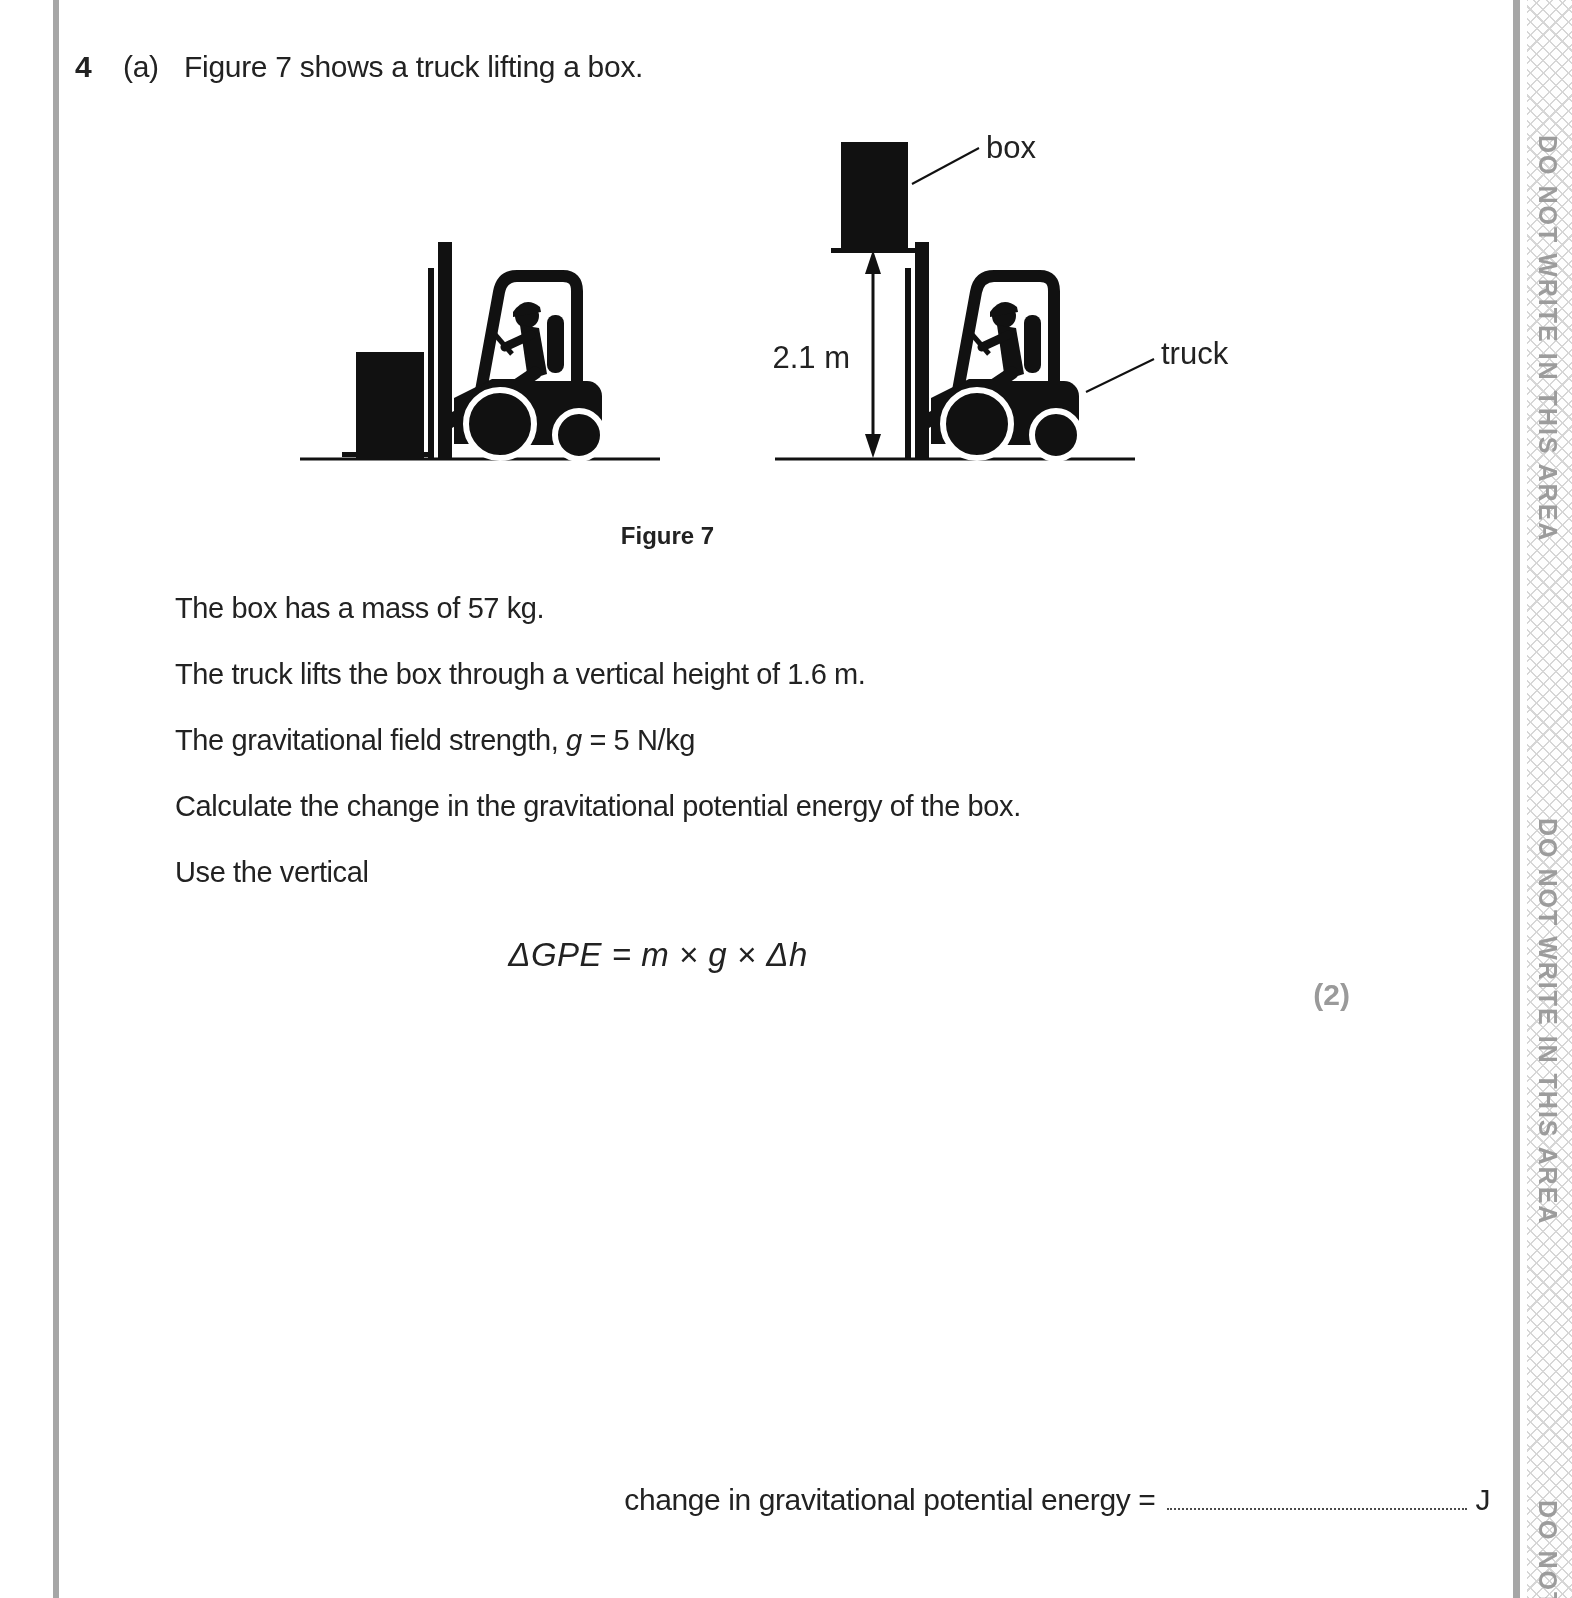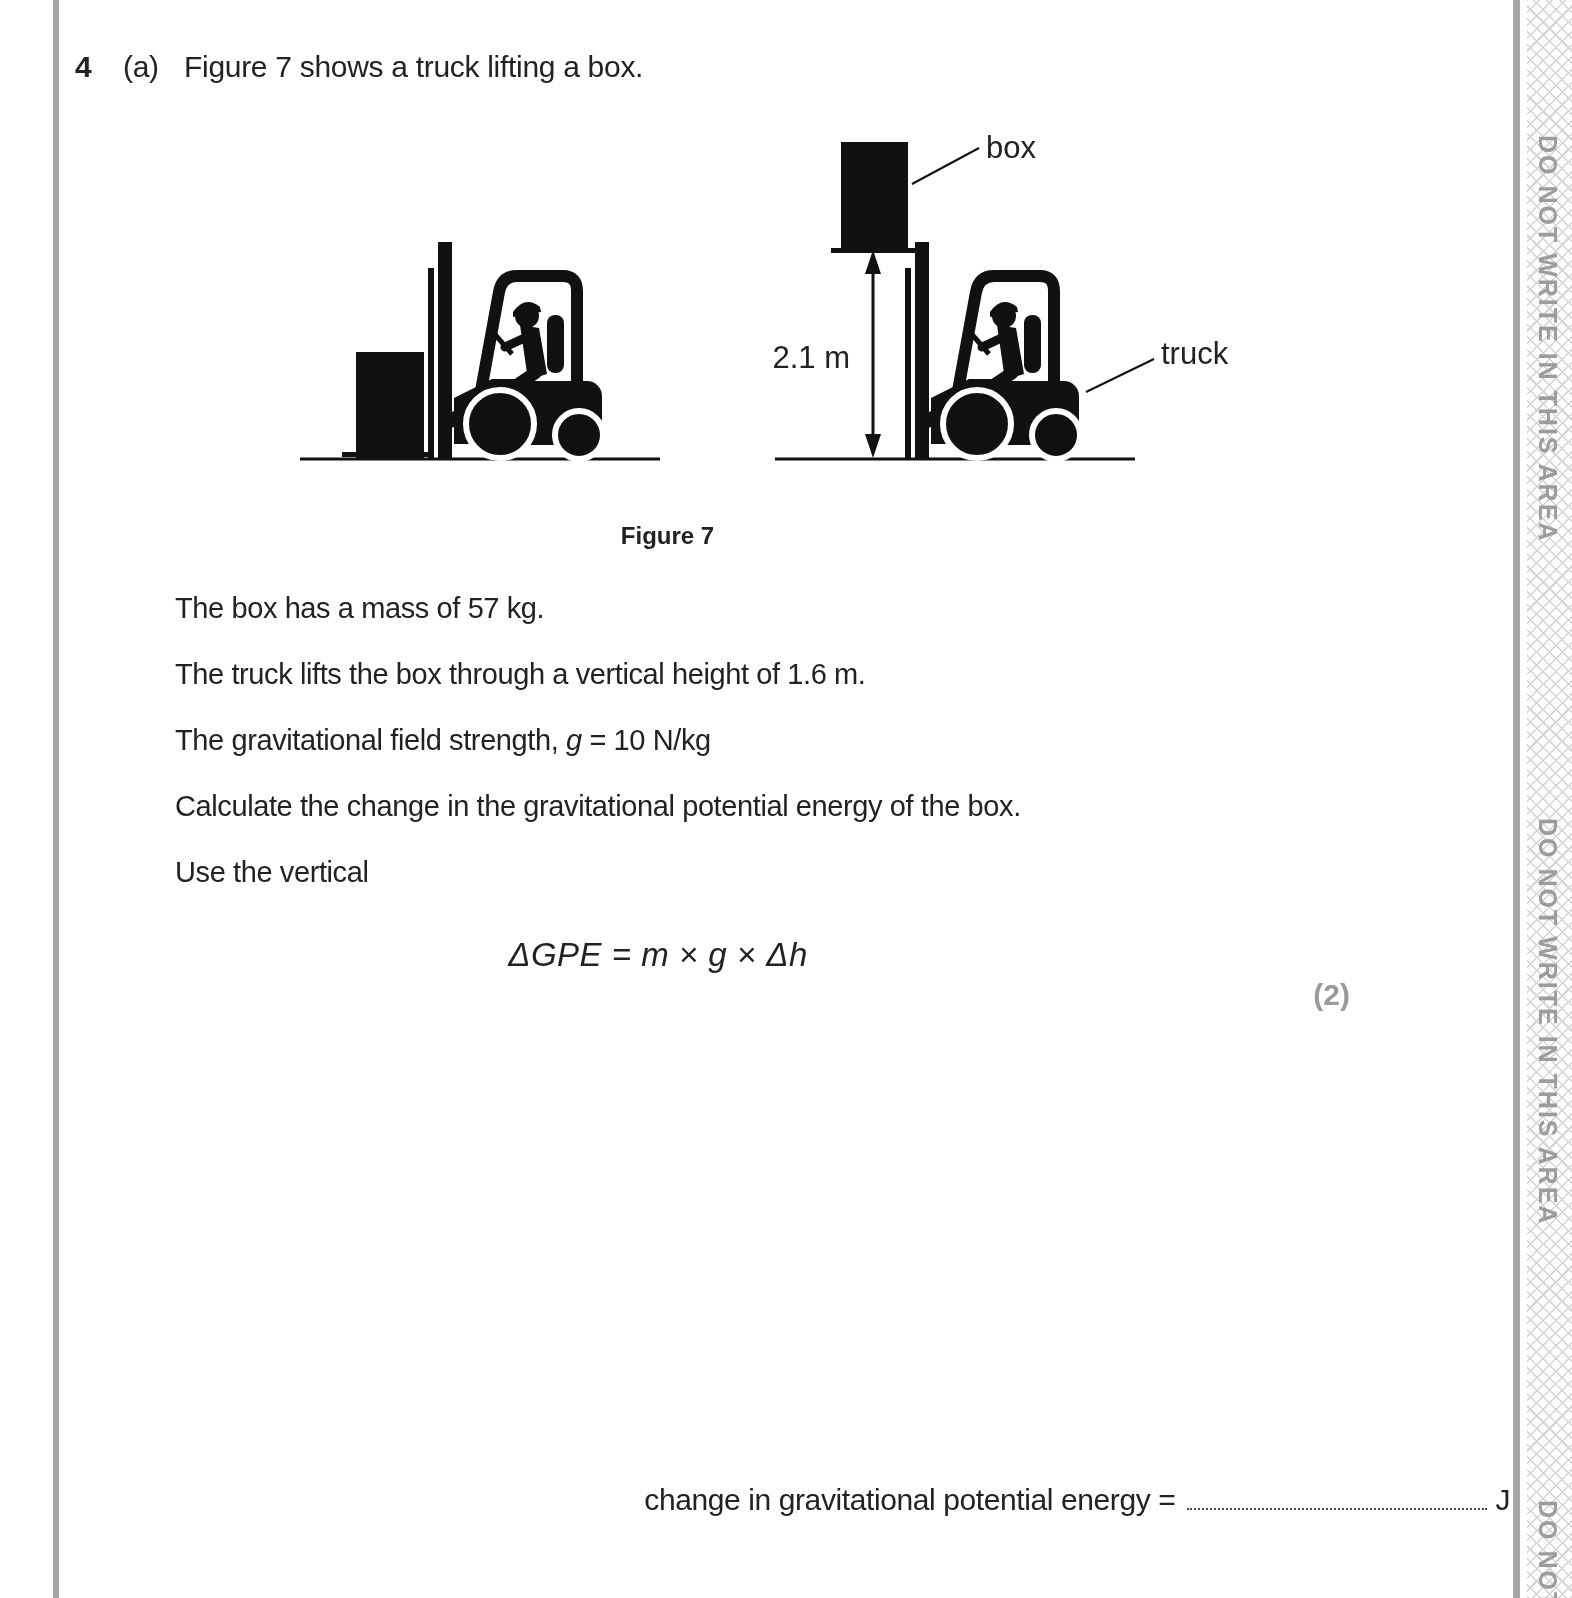--- a/index.html
+++ b/index.html
@@ -46,21 +46,21 @@
   .equation{
     position:absolute;left:60px;top:936px;width:1196px;
     text-align:center;font-size:33px;font-style:italic;letter-spacing:0.5px;
   }
   .marks{
     position:absolute;left:1240px;top:978px;width:110px;
     text-align:right;font-size:30px;font-weight:700;color:#9a9a9a;
   }
 
   .answer-line{
-    position:absolute;right:62px;top:1476px;
+    position:absolute;right:82px;top:1476px;
     display:flex;align-items:baseline;white-space:nowrap;
     font-size:30px;letter-spacing:-0.4px;
   }
   .answer-dots{
     display:inline-block;width:300px;height:32px;
     border-bottom:2px dotted #4a4a4a;
     margin:0 8px 0 12px;
   }
 
   
@@ -130,21 +130,21 @@
       <text class="fig-label" x="986" y="158">box</text>
       <line x1="1086" y1="392" x2="1154" y2="359" stroke="#111" stroke-width="2"></line>
       <text class="fig-label" x="1161" y="364">truck</text>
     </g>
   </svg>
 
   <div class="fig-caption">Figure 7</div>
 
   <div class="para" style="top:592px">The box has a mass of 57 kg.</div>
   <div class="para" style="top:658px">The truck lifts the box through a vertical height of 1.6 m.</div>
-  <div class="para" style="top:724px"><span>The gravitational field strength, </span><span class="italic">g</span><span> = 10 N/kg</span></div>
+  <div class="para" style="top:724px"><span>The gravitational field strength, </span><span class="italic">g</span><span> = 5 N/kg</span></div>
   <div class="para" style="top:790px">Calculate the change in the gravitational potential energy of the box.</div>
   <div class="para" style="top:856px">Use the vertical</div>
 
   <div class="equation">ΔGPE = m × g × Δh</div>
   <div class="marks">(2)</div>
 
   <div class="answer-line">
     <span>change in gravitational potential energy =</span>
     <span class="answer-dots"></span>
     <span>J</span>

